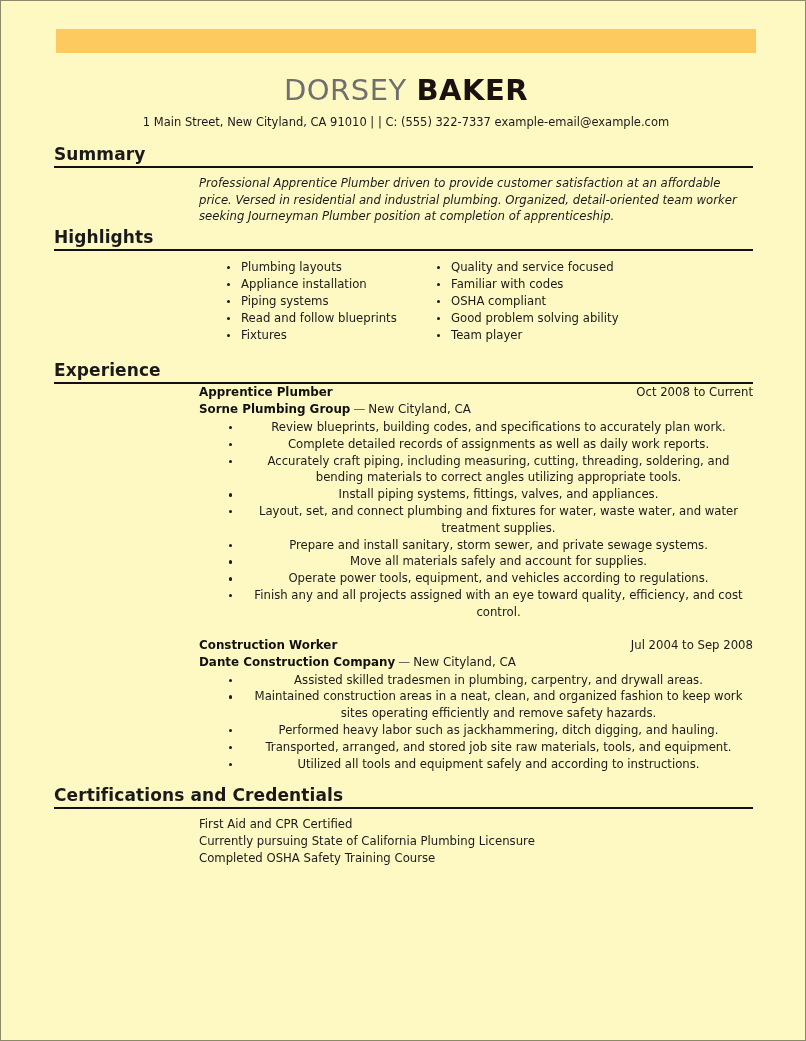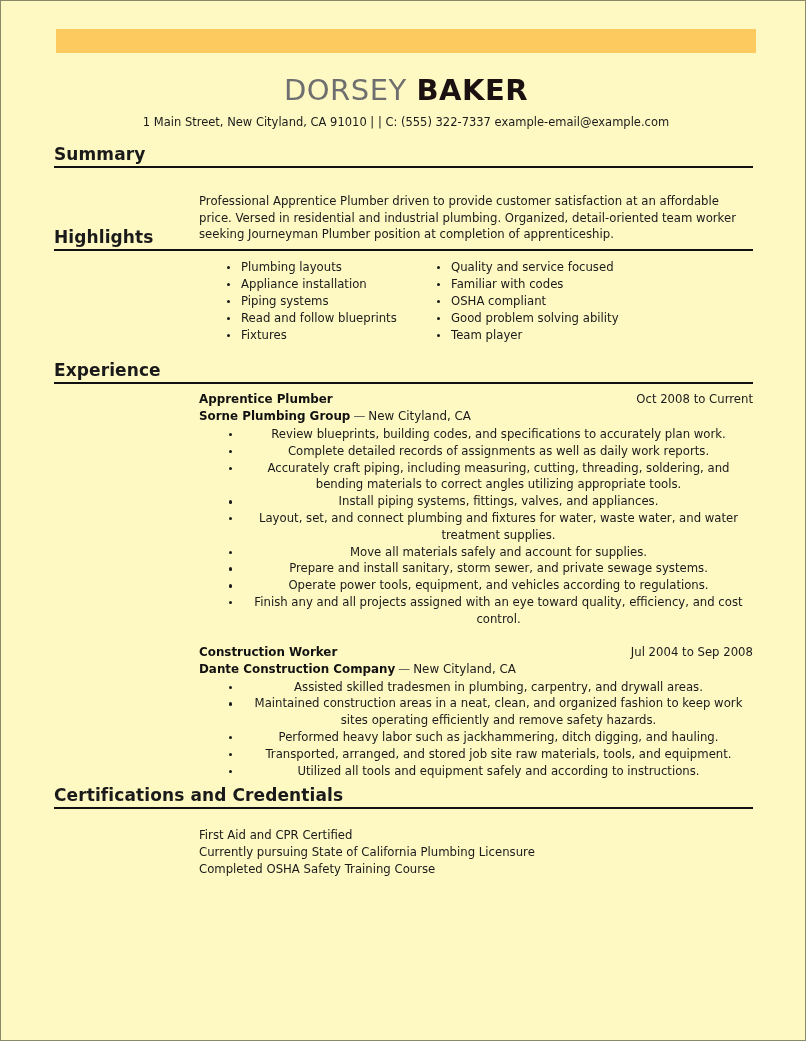--- a/index.html
+++ b/index.html
@@ -75,25 +75,26 @@
   .section-title {
     font-size: 17px;
     font-weight: bold;
     color: #1a1a1a;
     line-height: 20px;
     padding-bottom: 2px;
     border-bottom: 2px solid #111111;
     letter-spacing: 0.1px;
   }
   .section-body {
-    padding-top: 25px;
+    padding-top: 7px;
     padding-left: 145px;
     font-size: 11.7px;
     line-height: 16.6px;
     color: #1a1a1a;
+    font-style: italic;
   }
 
   .summary-text {
     width: 552px;
     text-align: left;
   }
 
   
   .highlight-cols {
     display: flex;
@@ -124,21 +125,20 @@
     left: 2px;
     top: 7px;
     width: 3.4px;
     height: 3.4px;
     border-radius: 50%;
     background: #1a1a1a;
   }
 
   
   .exp-body {
-    padding-top: 7px;
     padding-left: 145px;
   }
   .job {
     width: 554px;
   }
   .job + .job {
     margin-top: 16px;
   }
   .job-head {
     display: flex;
@@ -193,21 +193,21 @@
     left: 2px;
     top: 7px;
     width: 3.4px;
     height: 3.4px;
     border-radius: 50%;
     background: #1a1a1a;
   }
 
   
   .cert-body {
-    padding-top: 18px;
+    padding-top: 7px;
     padding-left: 145px;
   }
   .cert-item {
     font-size: 11.7px;
     line-height: 16.8px;
     color: #1a1a1a;
   }
 </style>
 </head>
 <body>
@@ -265,22 +265,22 @@
         </div>
         <div class="job-company-line">
           <span class="company">Sorne Plumbing Group</span><span class="dash">—</span><span class="location">New Cityland, CA</span>
         </div>
         <ul class="job-bullets">
           <li>Review blueprints, building codes, and specifications to accurately plan work.</li>
           <li>Complete detailed records of assignments as well as daily work reports.</li>
           <li>Accurately craft piping, including measuring, cutting, threading, soldering, and bending materials to correct angles utilizing appropriate tools.</li>
           <li>Install piping systems, fittings, valves, and appliances.</li>
           <li>Layout, set, and connect plumbing and fixtures for water, waste water, and water treatment supplies.</li>
+          <li>Prepare and install sanitary, storm sewer, and private sewage systems.</li>
           <li>Move all materials safely and account for supplies.</li>
-          <li>Prepare and install sanitary, storm sewer, and private sewage systems.</li>
           <li>Operate power tools, equipment, and vehicles according to regulations.</li>
           <li>Finish any and all projects assigned with an eye toward quality, efficiency, and cost control.</li>
         </ul>
       </div>
 
       <div class="job">
         <div class="job-head">
           <div class="job-title">Construction Worker</div>
           <div class="job-dates">Jul 2004 to Sep 2008</div>
         </div>

